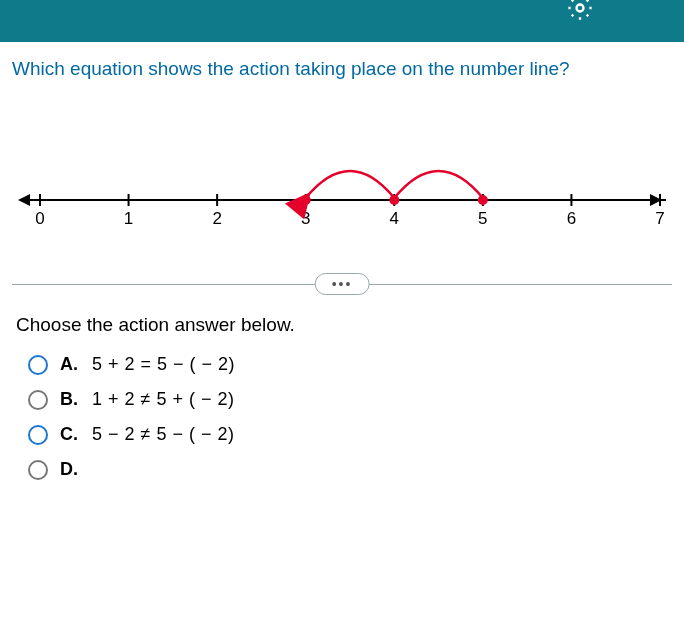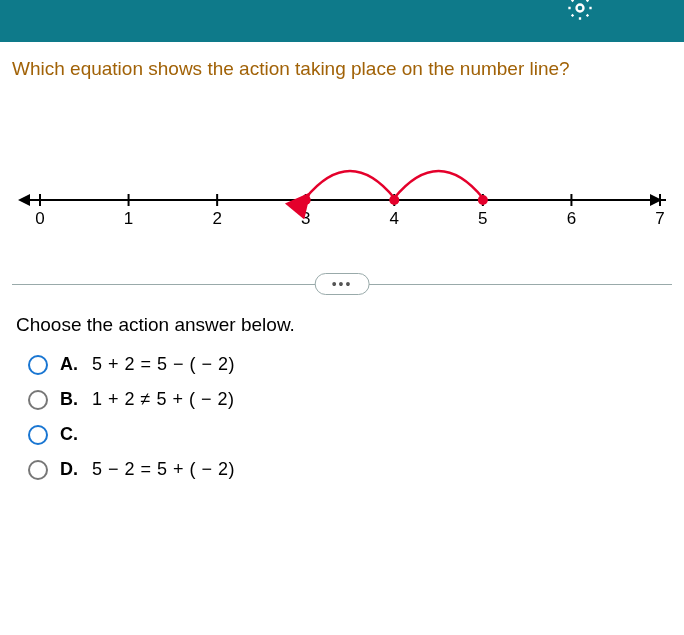--- a/index.html
+++ b/index.html
@@ -20,21 +20,21 @@
       position: absolute;
       right: 90px;
       top: -6px;
       color: #fff;
     }
     .content {
       padding: 16px 12px 0 12px;
     }
     .question {
       font-size: 19px;
-      color: #a16207;
+      color: #0369a1;
       margin-bottom: 12px;
     }
     .numberline-area {
       position: relative;
       width: 660px;
       height: 160px;
       margin: 20px 0 10px 0;
     }
     .nl-svg { display: block; }
     .divider-row {
@@ -170,20 +170,20 @@
       <span class="choice-text">5 + 2 = 5 − ( − 2)</span>
     </div>
     <div class="choice">
       <span class="radio gray"></span>
       <span class="choice-letter">B.</span>
       <span class="choice-text">1 + 2 ≠ 5 + ( − 2)</span>
     </div>
     <div class="choice">
       <span class="radio"></span>
       <span class="choice-letter">C.</span>
+      <span class="choice-text">5 − 2 ≠ 5 − ( − 2)</span>
     </div>
     <div class="choice">
       <span class="radio gray"></span>
       <span class="choice-letter">D.</span>
-      <span class="choice-text">5 − 2 = 5 + ( − 2)</span>
     </div>
   </div>
 </div>
 
 </body></html>

